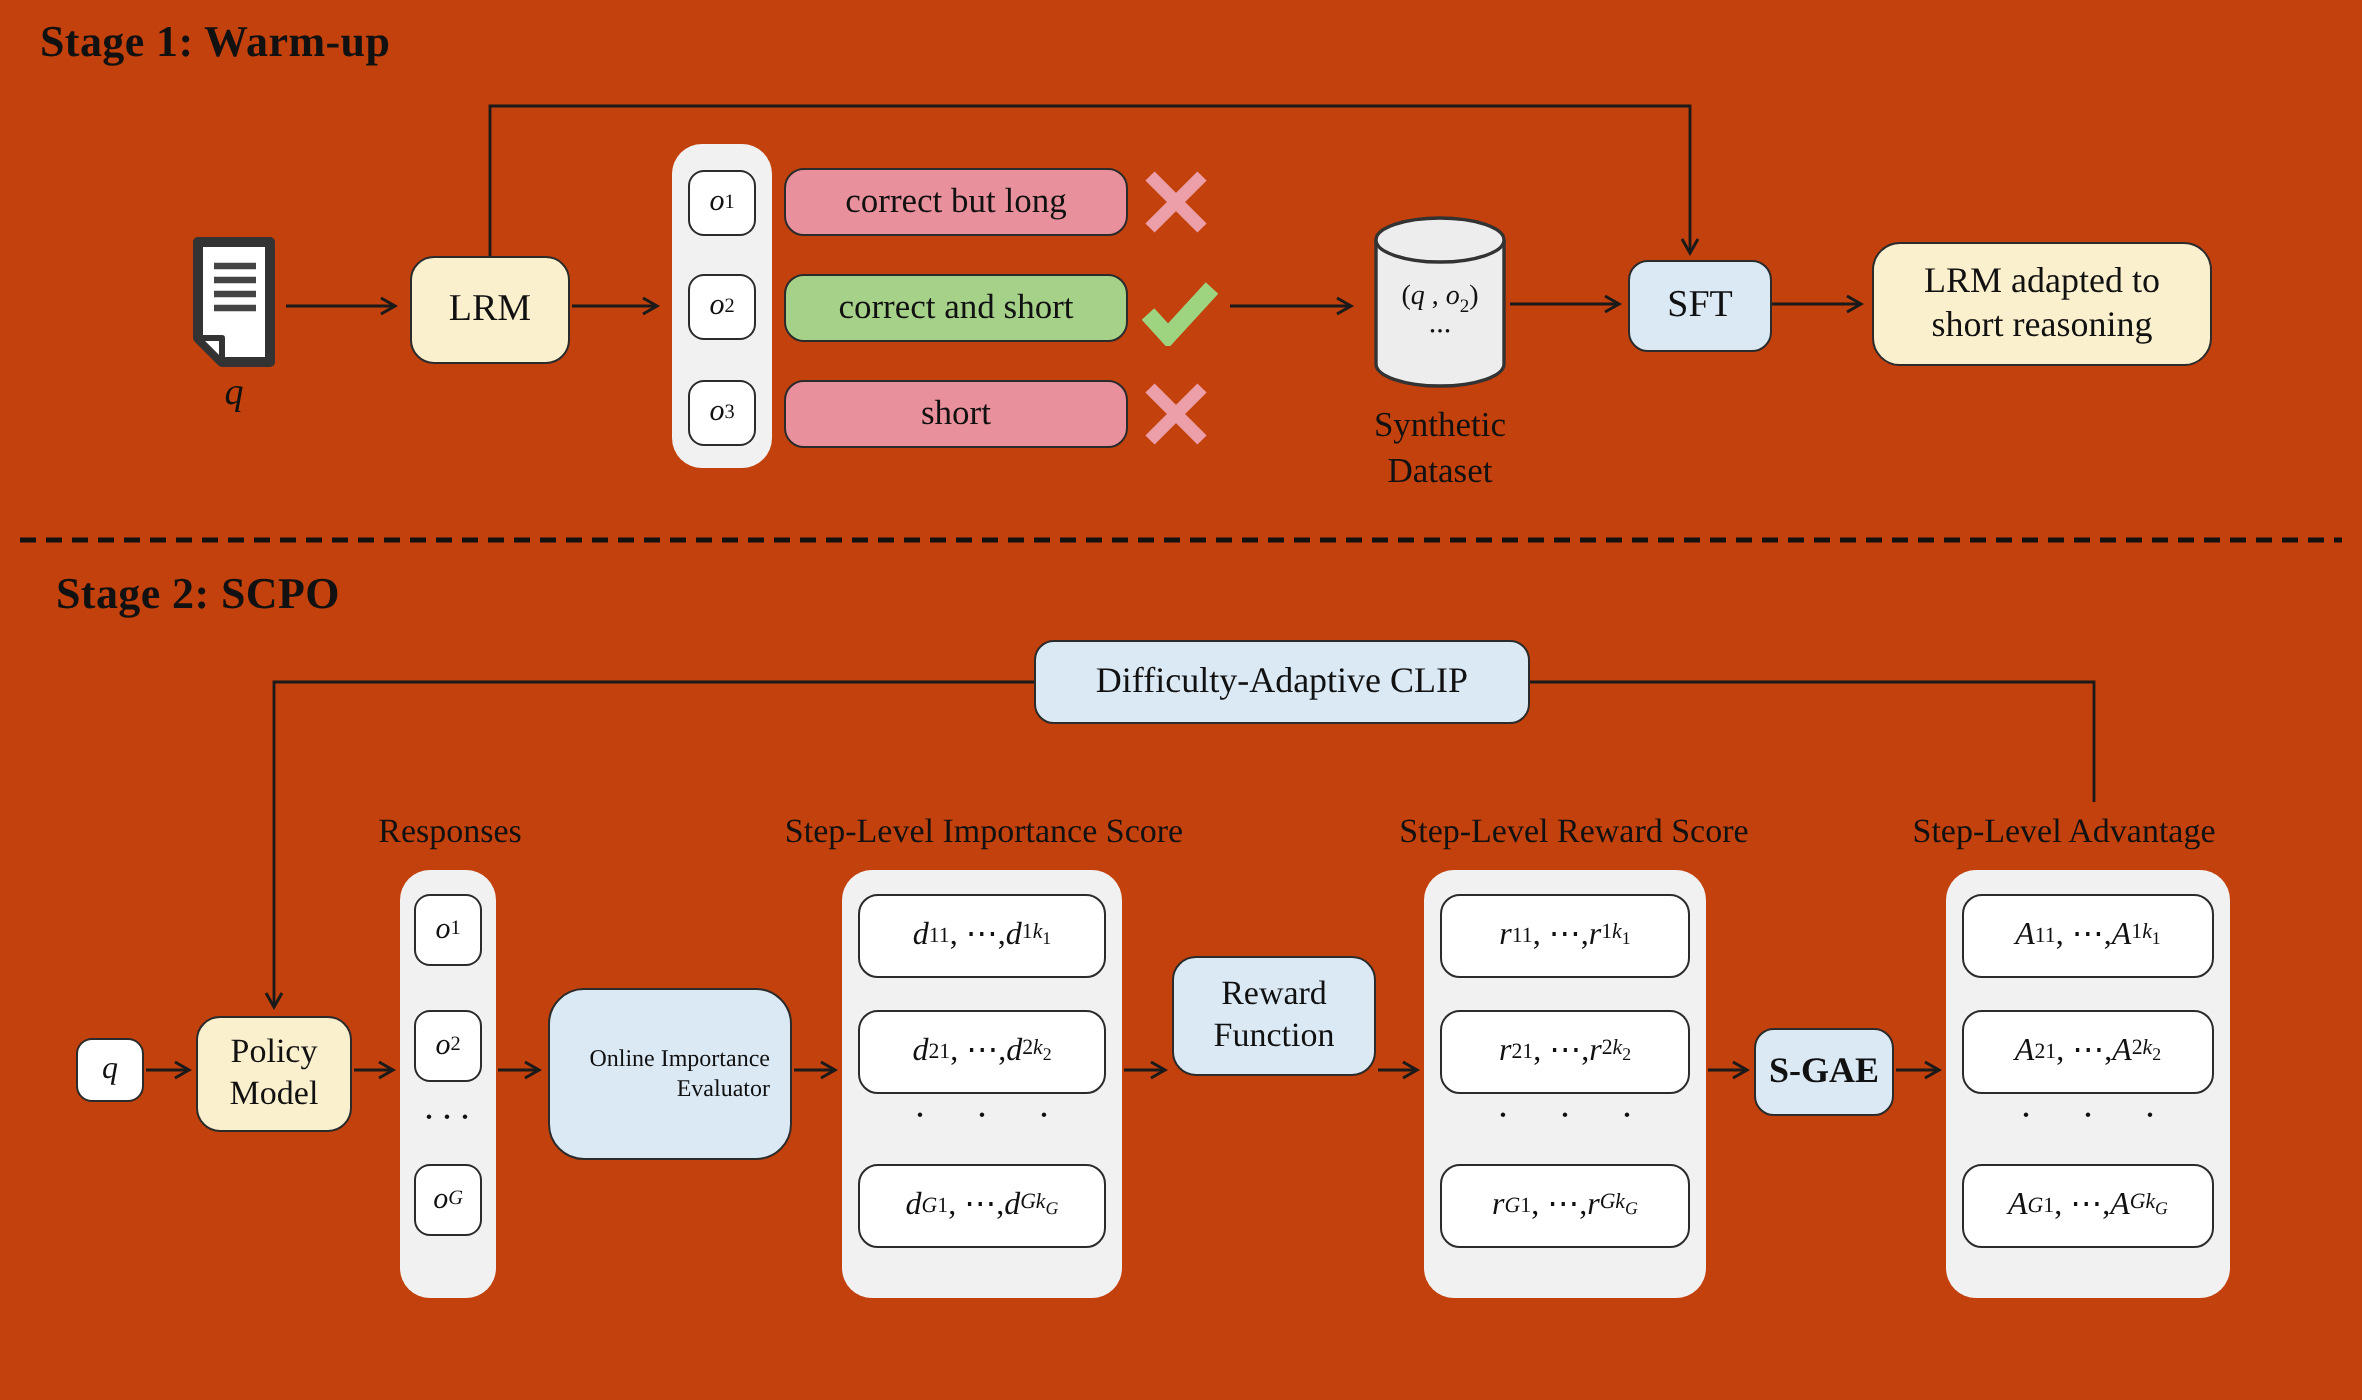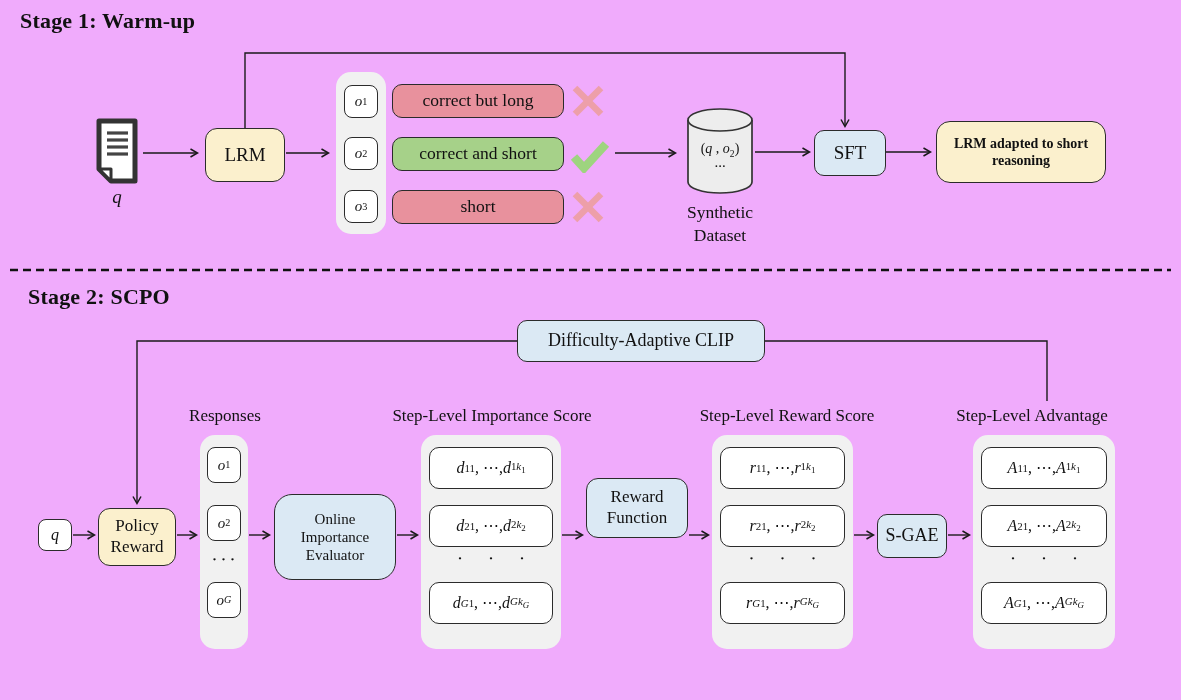--- a/index.html
+++ b/index.html
@@ -1,17 +1,17 @@
 <!DOCTYPE html>
 <html><head>
 <meta charset="utf-8">
 <style>
   html,body{margin:0;padding:0;background:#ffffff;}
   .canvas{
-    position:relative;width:1181px;height:700px;background:#f0abfc;overflow:hidden;
+    position:relative;width:1181px;height:700px;background:#c2410c;overflow:hidden;
     font-family:"Liberation Serif","DejaVu Serif",serif;color:#111;
   }
   .abs{position:absolute;box-sizing:border-box;}
   .stage-title{font-weight:bold;font-size:22px;letter-spacing:.2px;}
   .box{
     position:absolute;box-sizing:border-box;display:flex;align-items:center;justify-content:center;
     text-align:center;border:1.7px solid #2b2b2b;background:#fff;line-height:1.22;
   }
   .cream{background:#fbf0cd;}
   .blue{background:#dbe9f4;}
@@ -113,69 +113,69 @@
     <ellipse cx="34" cy="14" rx="32" ry="11" fill="#ededed" stroke="#333" stroke-width="1.7"></ellipse>
   </svg>
   <div class="abs z cyl-text" style="left:688px;top:128px;width:64px;height:52px;">
     <div class="math" style="font-size:14px;">(<i>q</i> , <i>o</i><sub>2</sub>)</div>
     <div style="font-size:15px;line-height:.7;">...</div>
   </div>
   <div class="abs z" style="left:672px;top:201px;width:96px;text-align:center;font-size:17.5px;line-height:1.3;">Synthetic Dataset</div>
 
   <div class="box blue z" style="left:814px;top:130px;width:72px;height:46px;border-radius:10px;font-size:19px;">SFT</div>
 
-  <div class="box cream z" style="left:936px;top:121px;width:170px;height:62px;border-radius:14px;font-size:14px;padding:0 10px;font-weight:bold;">LRM adapted to short reasoning</div>
+  <div class="box cream z" style="left:936px;top:121px;width:170px;height:62px;border-radius:14px;font-size:18px;padding:0 10px;">LRM adapted to short reasoning</div>
 
   <div class="abs stage-title z" style="left:28px;top:284px;">Stage 2: SCPO</div>
 
   <div class="box blue z" style="left:517px;top:320px;width:248px;height:42px;border-radius:10px;font-size:18px;">Difficulty-Adaptive CLIP</div>
 
   <div class="collabel z" style="left:155px;top:406px;width:140px;">Responses</div>
   <div class="collabel z" style="left:380px;top:406px;width:224px;">Step-Level Importance Score</div>
   <div class="collabel z" style="left:675px;top:406px;width:224px;">Step-Level Reward Score</div>
   <div class="collabel z" style="left:920px;top:406px;width:224px;">Step-Level Advantage</div>
 
   <div class="box mini math z" style="left:38px;top:519px;width:34px;height:32px;font-size:16px;">
       <i>q</i>
     </div>
 
-  <div class="box cream z" style="left:98px;top:508px;width:78px;height:58px;border-radius:12px;font-size:17px;padding:0 8px;">Policy Reward</div>
+  <div class="box cream z" style="left:98px;top:508px;width:78px;height:58px;border-radius:12px;font-size:17px;padding:0 8px;">Policy Model</div>
 
   <div class="group z" style="left:200px;top:435px;width:48px;height:214px;"></div>
   <div class="box mini math z" style="left:207px;top:447px;width:34px;height:36px;">
       <i>o</i>
       <sub>1</sub>
     </div>
   <div class="box mini math z" style="left:207px;top:505px;width:34px;height:36px;">
       <i>o</i>
       <sub>2</sub>
     </div>
   <div class="dots z" style="left:200px;top:552px;width:48px;font-size:14px;letter-spacing:1px;">∙ ∙ ∙</div>
   <div class="box mini math z" style="left:207px;top:582px;width:34px;height:36px;">
       <i>o</i>
       <sub><i>G</i></sub>
     </div>
 
-  <div class="box blue z" style="left:274px;top:494px;width:122px;height:86px;border-radius:18px;font-size:15px;padding:0 10px;">Online Importance Evaluator</div>
+  <div class="box blue z" style="left:274px;top:494px;width:122px;height:86px;border-radius:18px;font-size:12px;padding:0 10px;text-align:right;">Online Importance Evaluator</div>
 
   <div class="group z" style="left:421px;top:435px;width:140px;height:214px;"></div>
   <div class="box mathrow math z" style="left:429px;top:447px;width:124px;height:42px;"><i>d</i><sub>11</sub>, ⋯, <i>d</i><sub>1<i>k</i><sub>1</sub></sub></div>
   <div class="box mathrow math z" style="left:429px;top:505px;width:124px;height:42px;"><i>d</i><sub>21</sub>, ⋯, <i>d</i><sub>2<i>k</i><sub>2</sub></sub></div>
   <div class="dots z" style="left:421px;top:551px;width:140px;font-size:14px;letter-spacing:12px;text-indent:12px;">∙ ∙ ∙</div>
   <div class="box mathrow math z" style="left:429px;top:582px;width:124px;height:42px;"><i>d</i><sub><i>G</i>1</sub>, ⋯, <i>d</i><sub><i>Gk</i><sub><i>G</i></sub></sub></div>
 
   <div class="box blue z" style="left:586px;top:478px;width:102px;height:60px;border-radius:12px;font-size:17px;padding:0 12px;">Reward Function</div>
 
   <div class="group z" style="left:712px;top:435px;width:141px;height:214px;"></div>
   <div class="box mathrow math z" style="left:720px;top:447px;width:125px;height:42px;"><i>r</i><sub>11</sub>, ⋯, <i>r</i><sub>1<i>k</i><sub>1</sub></sub></div>
   <div class="box mathrow math z" style="left:720px;top:505px;width:125px;height:42px;"><i>r</i><sub>21</sub>, ⋯, <i>r</i><sub>2<i>k</i><sub>2</sub></sub></div>
   <div class="dots z" style="left:712px;top:551px;width:141px;font-size:14px;letter-spacing:12px;text-indent:12px;">∙ ∙ ∙</div>
   <div class="box mathrow math z" style="left:720px;top:582px;width:125px;height:42px;"><i>r</i><sub><i>G</i>1</sub>, ⋯, <i>r</i><sub><i>Gk</i><sub><i>G</i></sub></sub></div>
 
-  <div class="box blue z" style="left:877px;top:514px;width:70px;height:44px;border-radius:10px;font-size:18px;">S-GAE</div>
+  <div class="box blue z" style="left:877px;top:514px;width:70px;height:44px;border-radius:10px;font-size:18px;font-weight:bold;">S-GAE</div>
 
   <div class="group z" style="left:973px;top:435px;width:142px;height:214px;"></div>
   <div class="box mathrow math z" style="left:981px;top:447px;width:126px;height:42px;"><i>A</i><sub>11</sub>, ⋯, <i>A</i><sub>1<i>k</i><sub>1</sub></sub></div>
   <div class="box mathrow math z" style="left:981px;top:505px;width:126px;height:42px;"><i>A</i><sub>21</sub>, ⋯, <i>A</i><sub>2<i>k</i><sub>2</sub></sub></div>
   <div class="dots z" style="left:973px;top:551px;width:142px;font-size:14px;letter-spacing:12px;text-indent:12px;">∙ ∙ ∙</div>
   <div class="box mathrow math z" style="left:981px;top:582px;width:126px;height:42px;"><i>A</i><sub><i>G</i>1</sub>, ⋯, <i>A</i><sub><i>Gk</i><sub><i>G</i></sub></sub></div>
 
 </div>
 
 </body></html>

